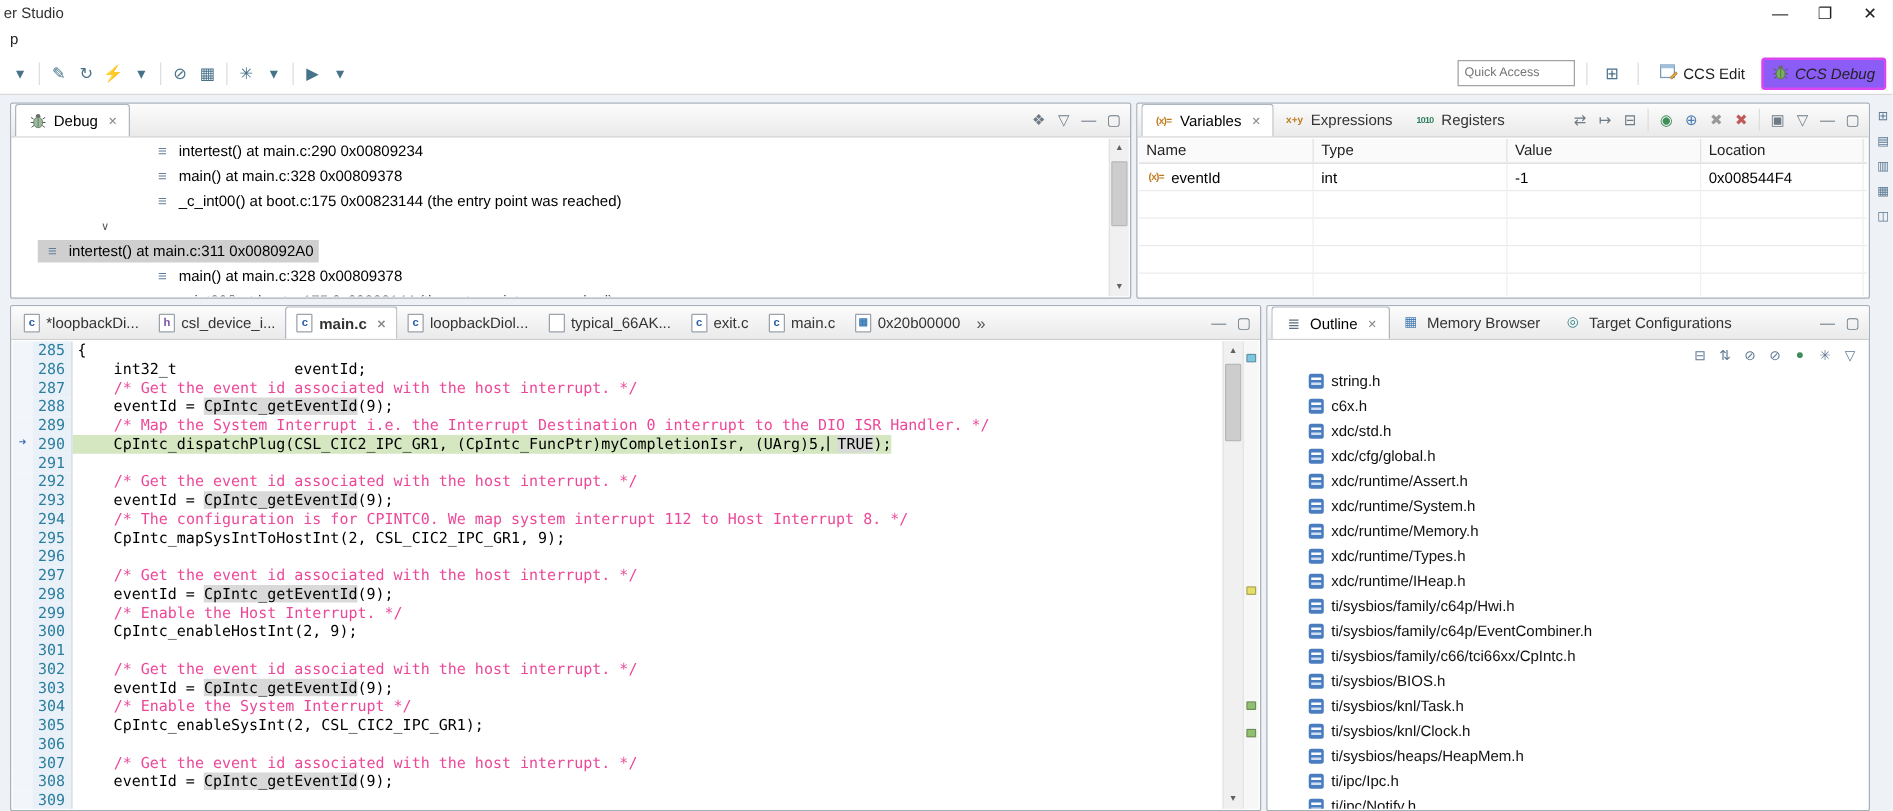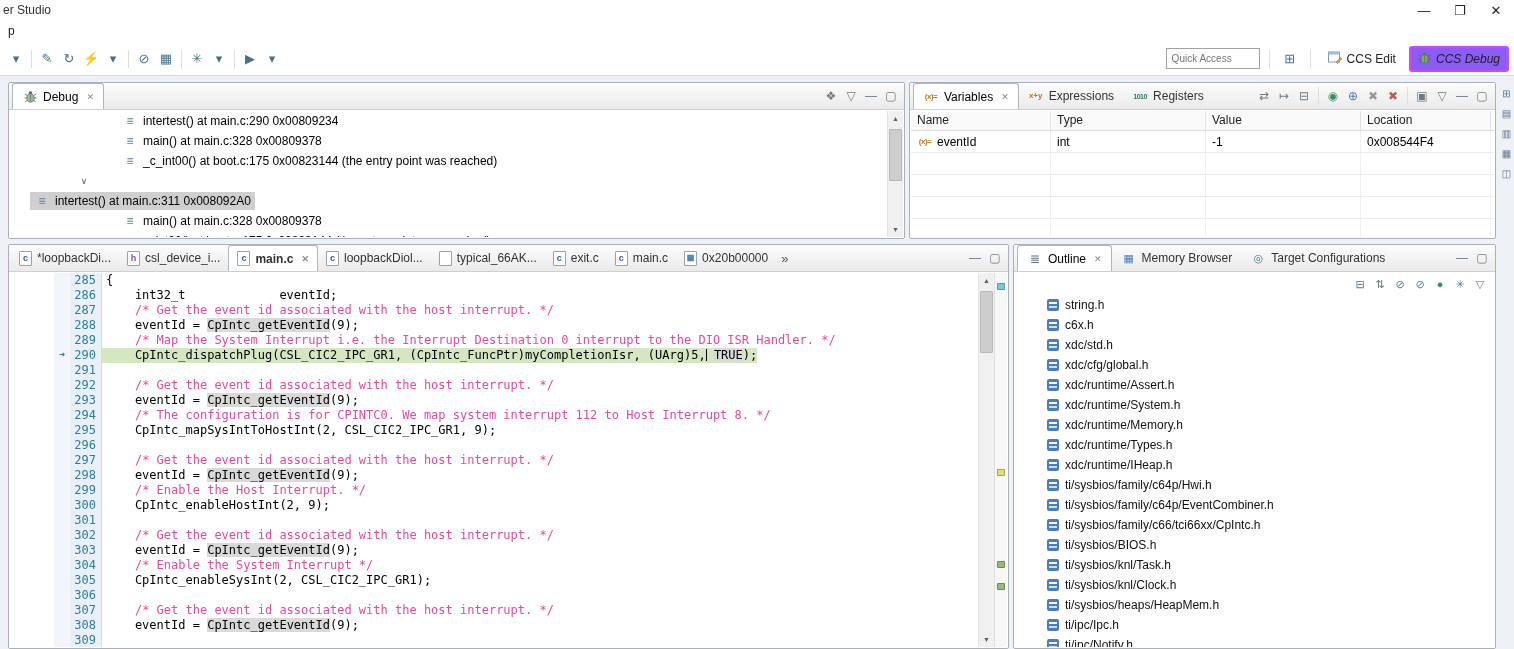--- a/index.html
+++ b/index.html
@@ -75,21 +75,21 @@
   .vrow{display:flex;height:22px;border-bottom:1px solid #ECECEC;}
   .vcell{padding:0 6px;border-right:1px solid #F0F0F0;height:100%;display:flex;align-items:center;gap:4px;overflow:hidden;flex:none;}
 
   
   #editor-panel{left:8px;top:244px;width:1001px;height:405px;}
   #editor-tabbar{height:27px;background:linear-gradient(#FCFCFC,#EAEAEA);border-bottom:1px solid #CFCFCF;display:flex;align-items:flex-end;padding-left:2px;}
   #editor-tabs{display:flex;align-items:flex-end;}
   .etab{height:26px;display:flex;align-items:center;gap:5px;padding:0 8px;color:#333;cursor:pointer;white-space:nowrap;}
   .etab.active{background:#FFF;border:1px solid #AEB6BF;border-bottom:none;border-radius:3px 3px 0 0;font-weight:bold;}
   .chevron{color:#555;font-size:13px;padding:0 5px;align-self:center;cursor:pointer;}
-  .code{position:absolute;left:1px;top:28px;right:30px;bottom:1px;font-family:"DejaVu Sans Mono","Liberation Mono",monospace;font-size:12px;line-height:15px;background:#FFF;overflow:hidden;margin-left:44px;}
+  .code{position:absolute;left:1px;top:28px;right:30px;bottom:1px;font-family:"DejaVu Sans Mono","Liberation Mono",monospace;font-size:12px;line-height:15px;background:#FFF;overflow:hidden;}
   .cline{display:flex;height:15px;white-space:pre;}
   .cmargin{width:16px;background:#F2F5F9;color:#3D6FB4;font-size:10px;text-align:center;line-height:14px;flex:none;}
   .clnum{width:32px;background:#EAF0F8;color:#2A7E9E;text-align:right;padding-right:5px;border-right:1px solid #D3DBE6;flex:none;}
   .cbody{padding-left:4px;}
   .cbody.curline{background:#D4E7C1;}
   .seg-p{color:#000;}
   .seg-cm{color:#ec4899;}
   .seg-occ{background:#D9D9D9;color:#000;}
   .caret{display:inline-block;width:1px;height:12px;background:#000;vertical-align:-2px;}
   #editor-scroll{position:absolute;top:28px;right:14px;width:16px;bottom:1px;background:#F0F0F0;border-left:1px solid #E3E3E3;}

